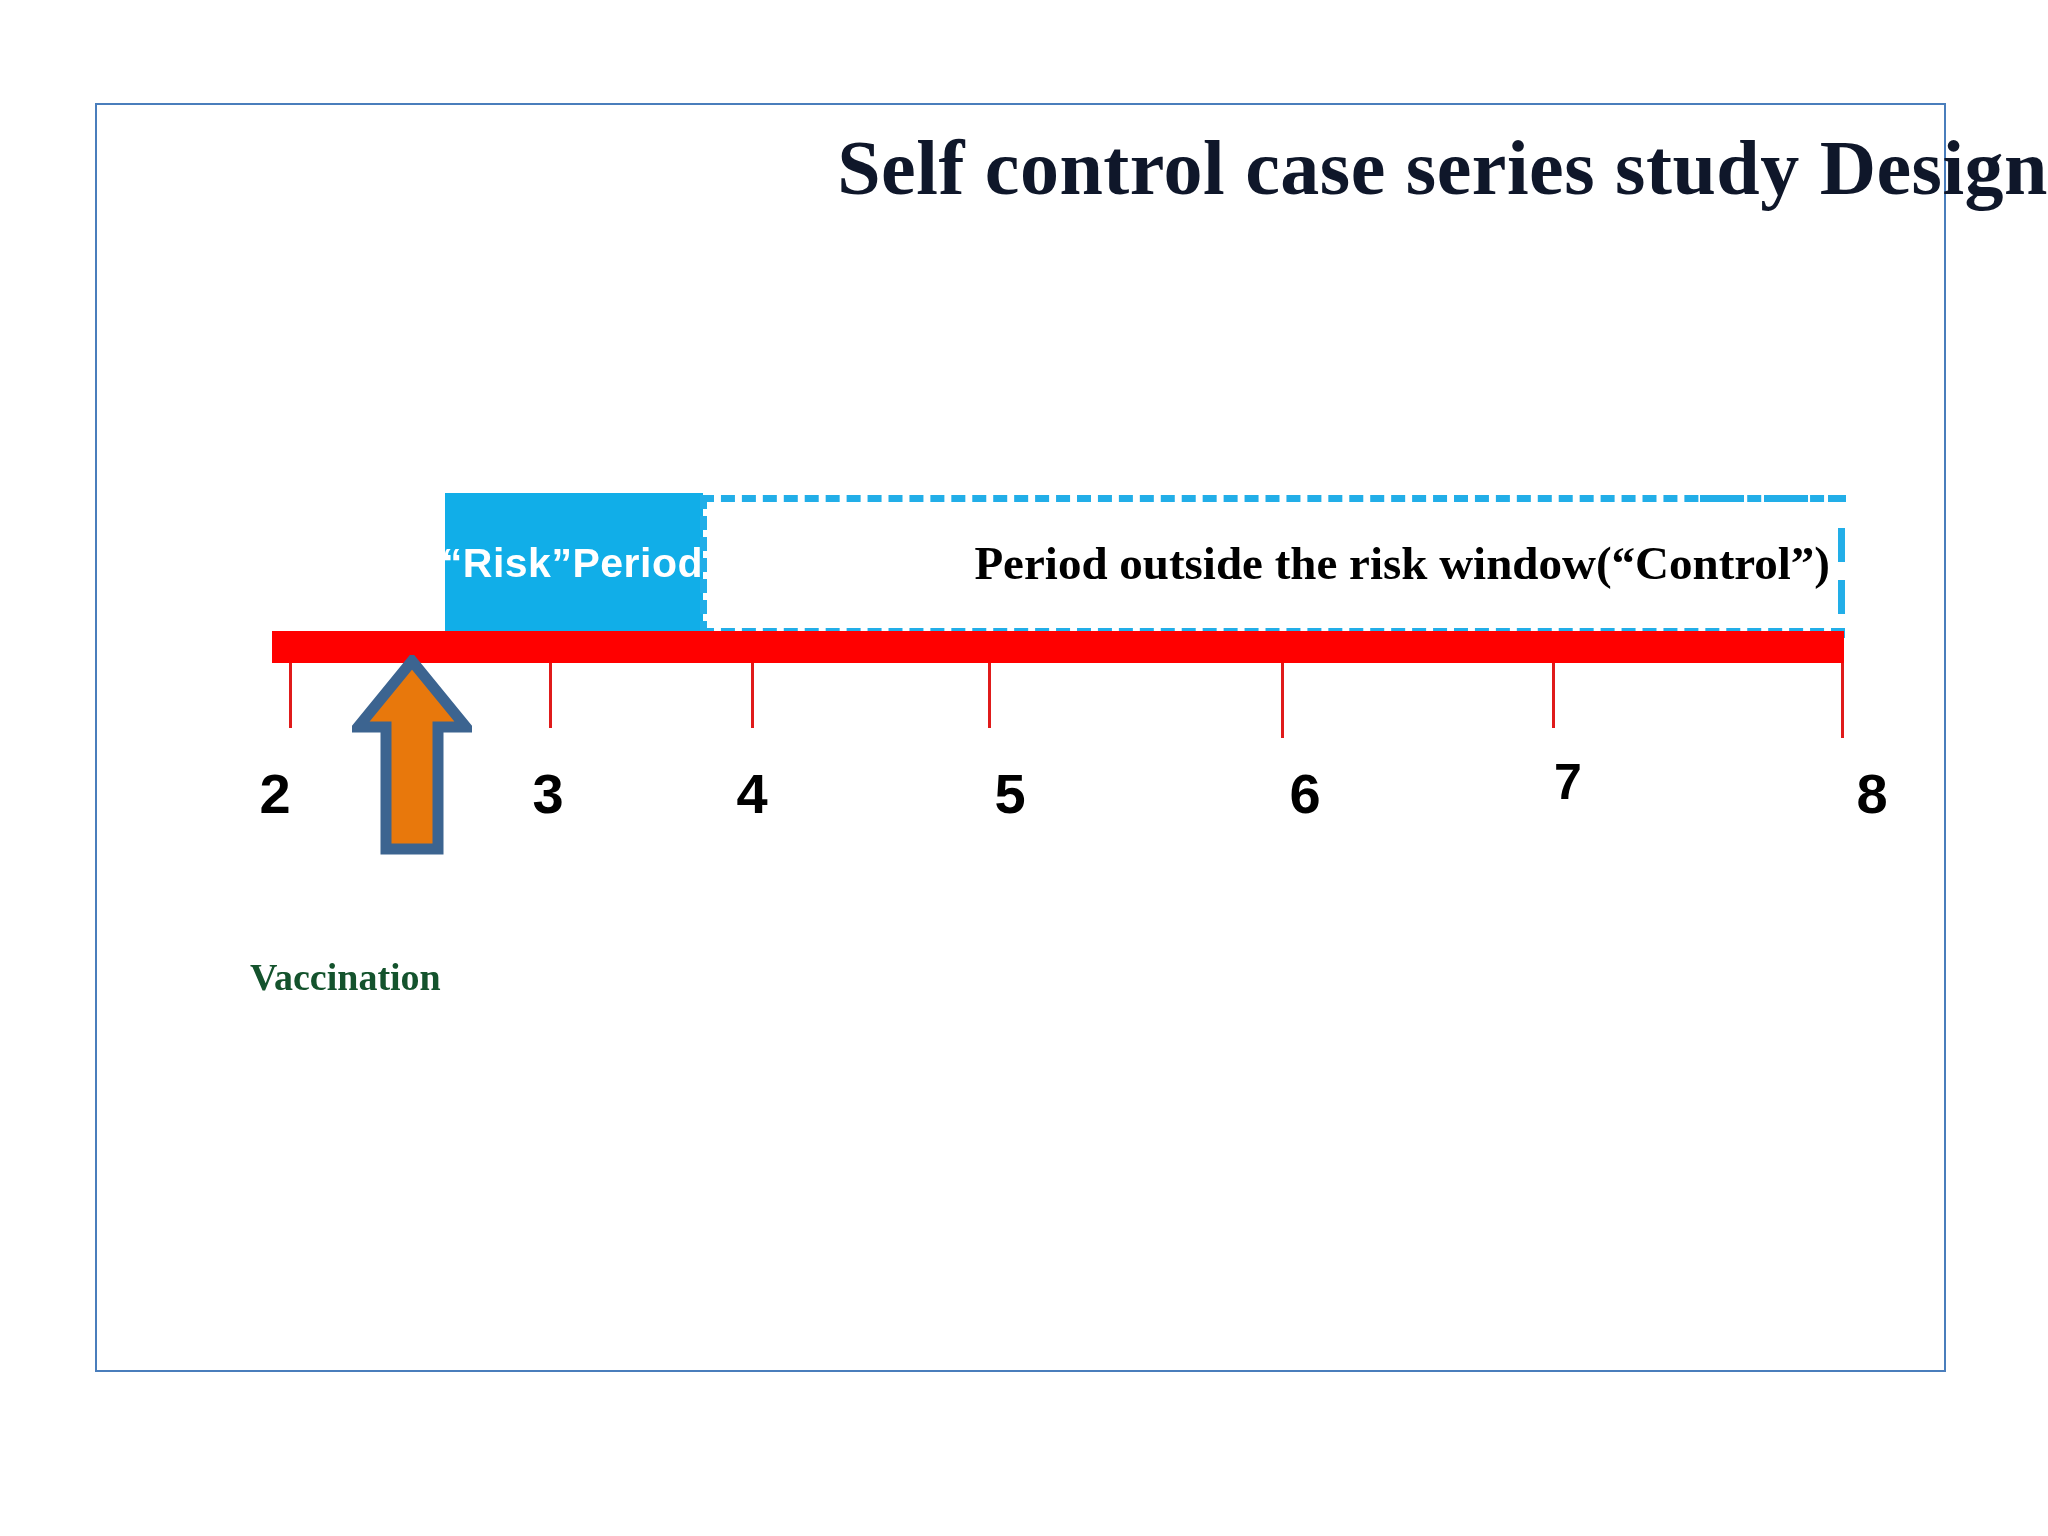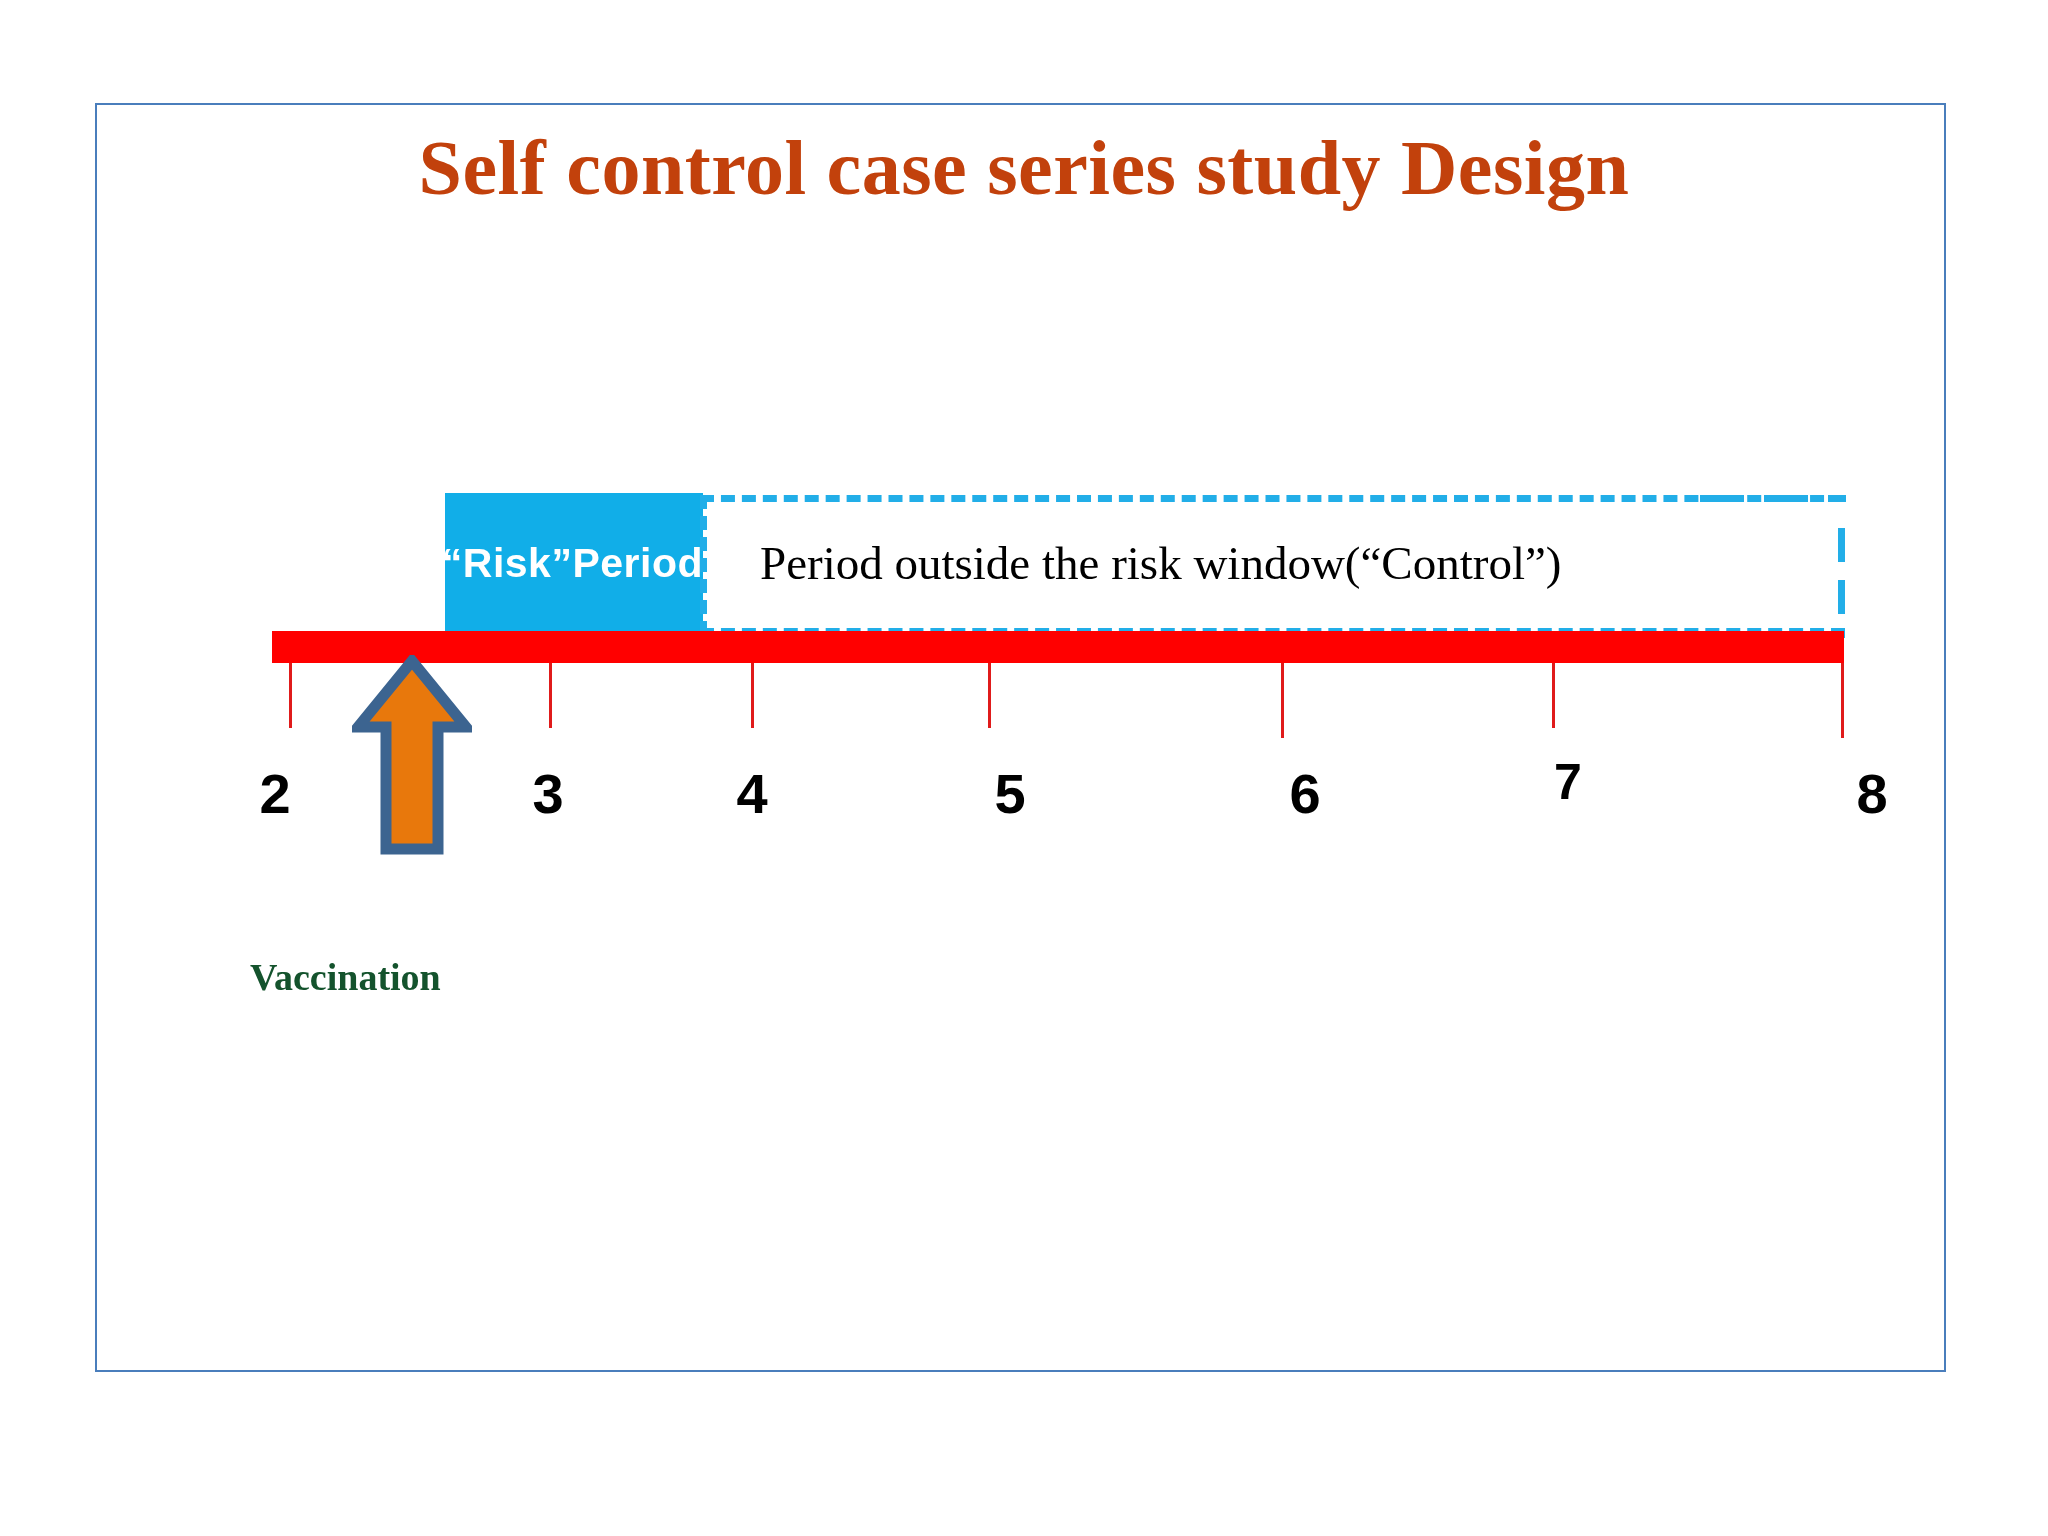--- a/index.html
+++ b/index.html
@@ -27,26 +27,26 @@
     box-sizing: border-box;
     background: #ffffff;
   }
 
   
   #slide-title {
     position: absolute;
     left: 0px;
     top: 125px;
     width: 2048px;
-    text-align: center;
+    text-align: right;
     font-family: "Liberation Serif", "DejaVu Serif", serif;
     font-weight: bold;
     font-size: 78px;
     line-height: 86px;
-    color: #c2410c;
+    color: #0f172a;
     letter-spacing: 0.5px;
     white-space: nowrap;
   }
 
   
   #diagram {
     position: absolute;
     left: 0;
     top: 0;
     width: 2048px;
@@ -118,23 +118,23 @@
         rgba(0,0,0,0) 44px, rgba(0,0,0,0) 64px
       );
   }
 
   
   #control-label {
     position: absolute;
     left: 760px;
     top: 534px;
     width: 1070px;
-    text-align: left;
+    text-align: right;
     font-family: "Liberation Serif", "DejaVu Serif", serif;
-    font-weight: normal;
+    font-weight: bold;
     font-size: 47px;
     line-height: 58px;
     color: #000000;
     white-space: nowrap;
   }
 
   
   #timeline-bar {
     position: absolute;
     left: 272px;

